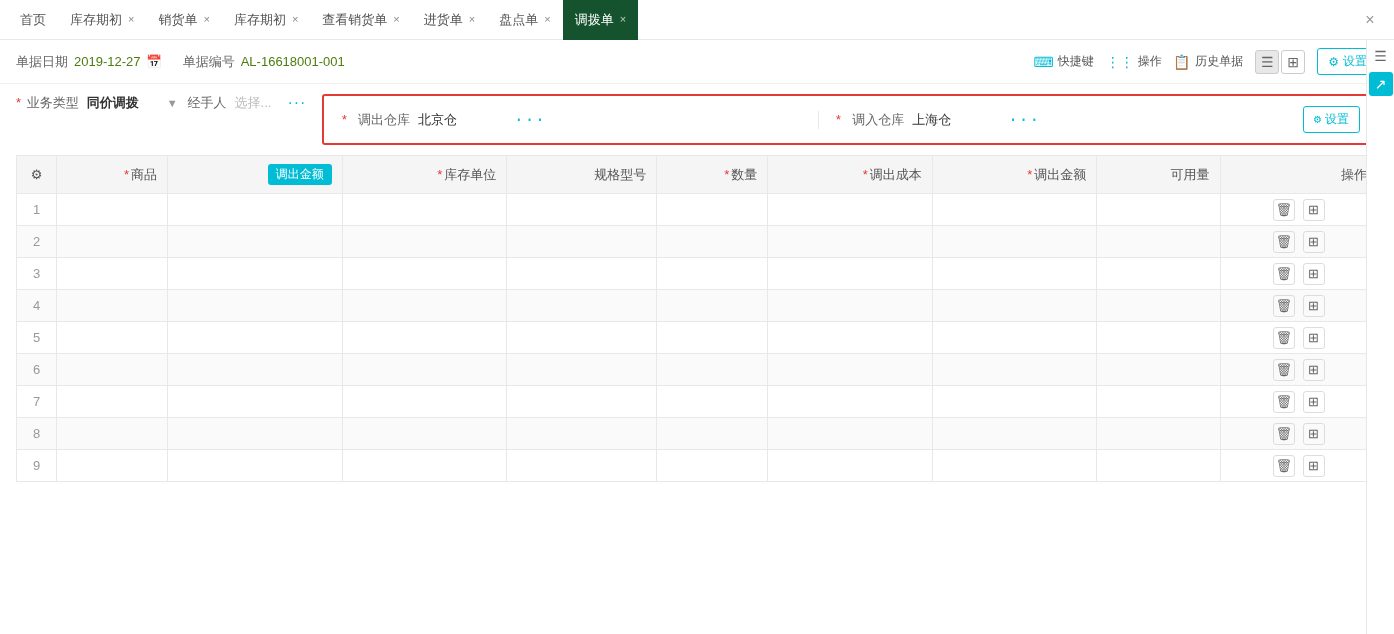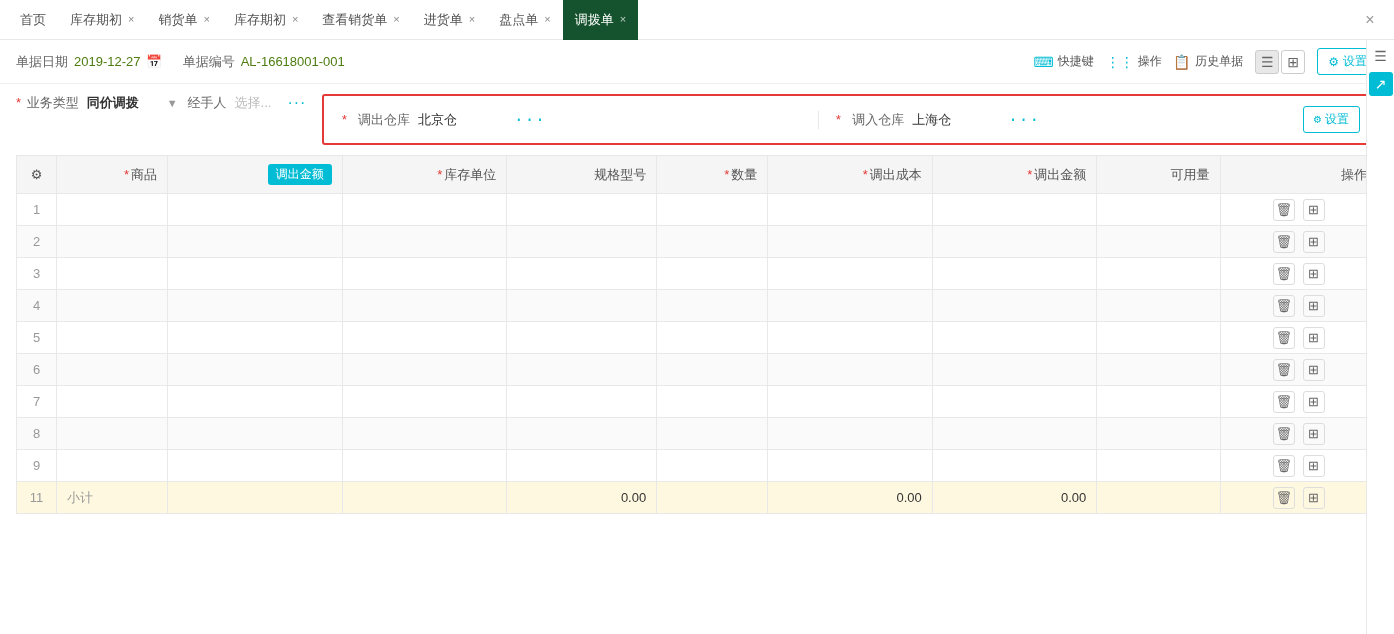--- a/index.html
+++ b/index.html
@@ -542,35 +542,20 @@
       <td></td>
       <td></td>
       <td></td>
       <td></td>
       <td></td>
       <td class="ops-cell">
         <span class="op-icon">🗑</span>
         <span class="op-icon">⊞</span>
       </td>
     </tr>
-          <tr class="subtotal-row">
-      <td class="row-num">11</td>
-      <td style="color:#999;">小计</td>
-      <td></td>
-      <td></td>
-      <td style="text-align:right;">0.00</td>
-      <td></td>
-      <td style="text-align:right;">0.00</td>
-      <td style="text-align:right;">0.00</td>
-      <td></td>
-      <td class="ops-cell">
-        <span class="op-icon">🗑</span>
-        <span class="op-icon">⊞</span>
-      </td>
-    </tr>
         </tbody>
     </table>
   </div>
 </div>
 
 <div class="right-sidebar">
   <div class="sidebar-icon">☰</div>
   <div class="sidebar-icon active" style="background:#00bcd4;color:#fff;">↗</div>
 </div>
 

